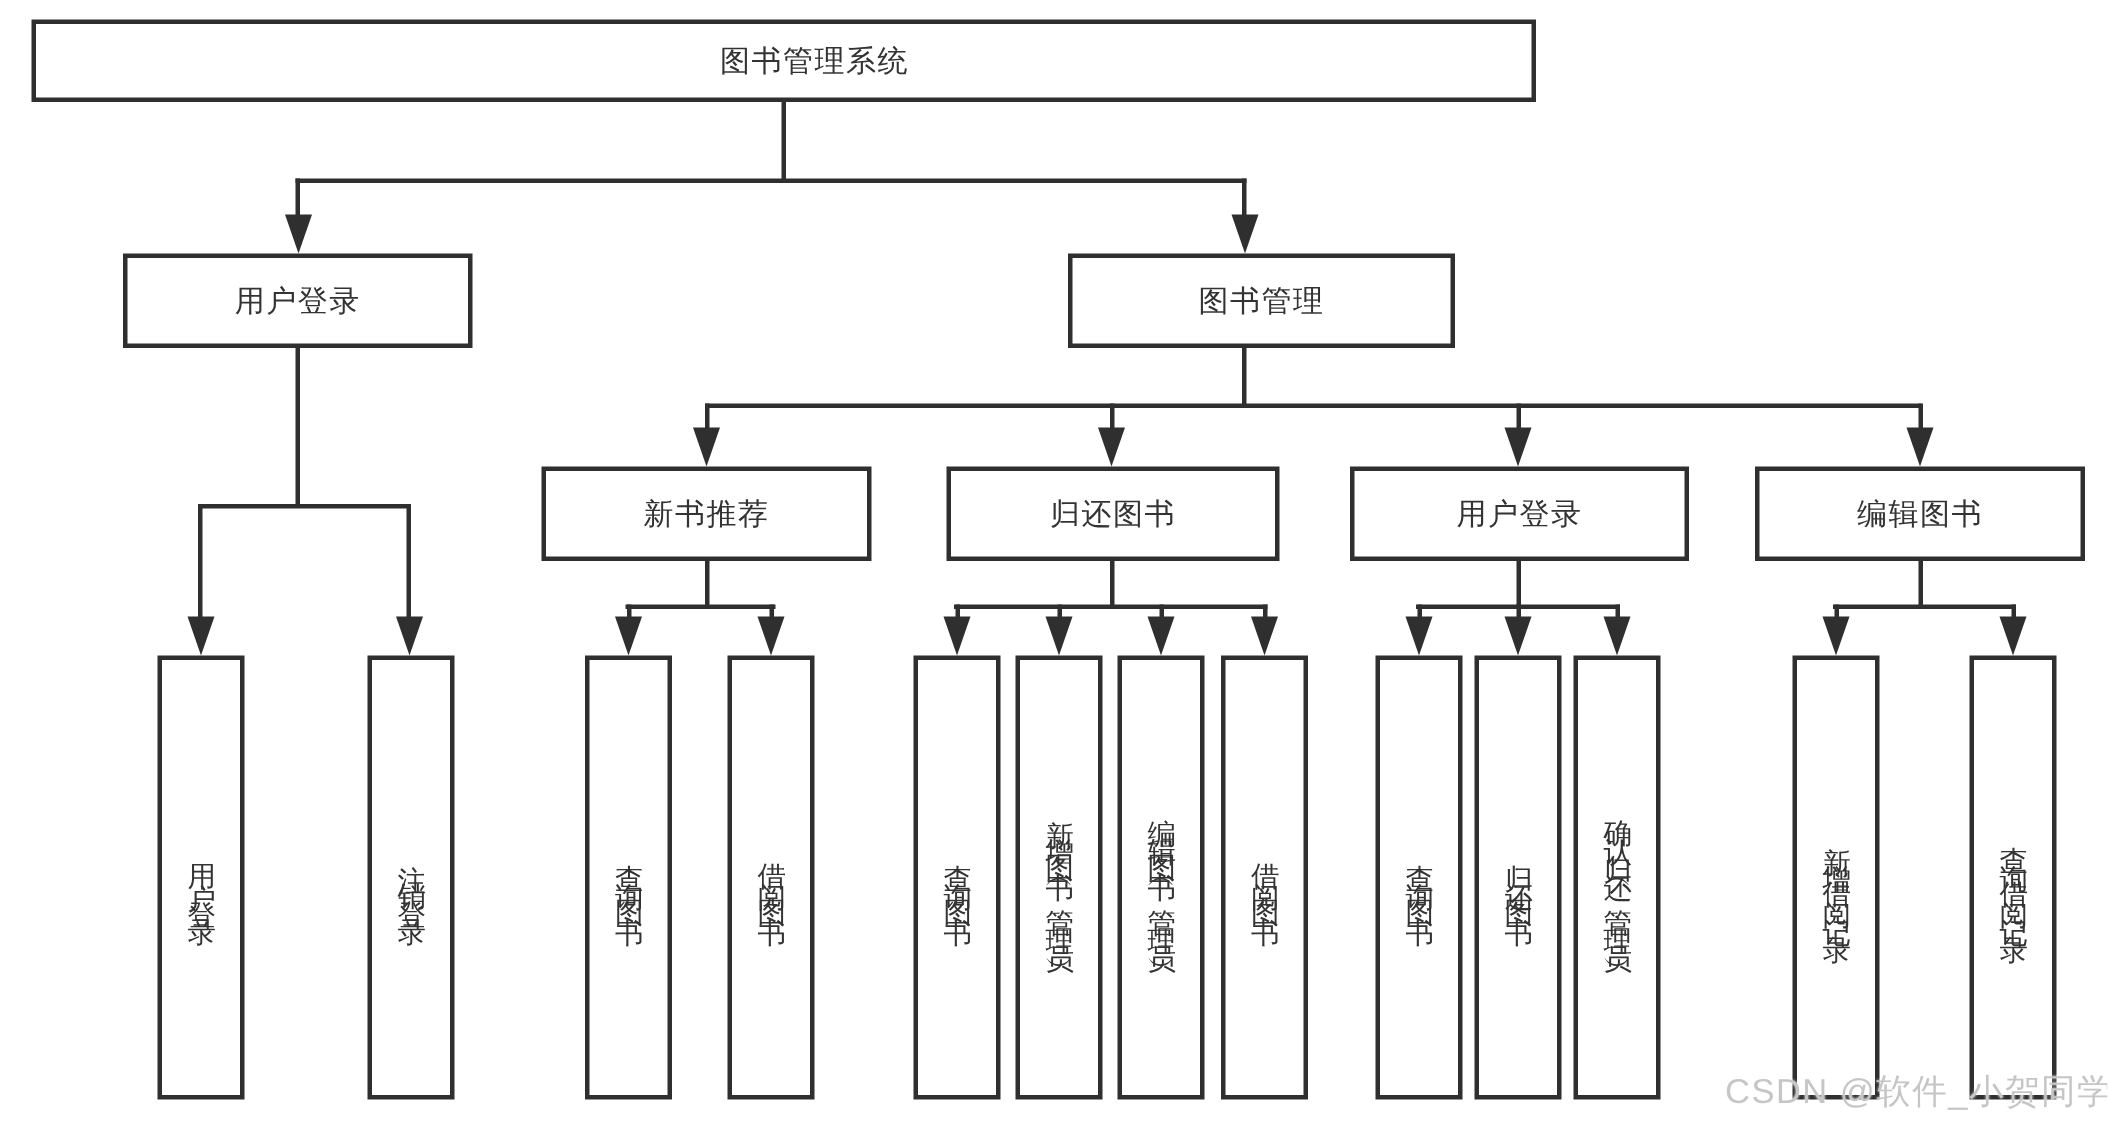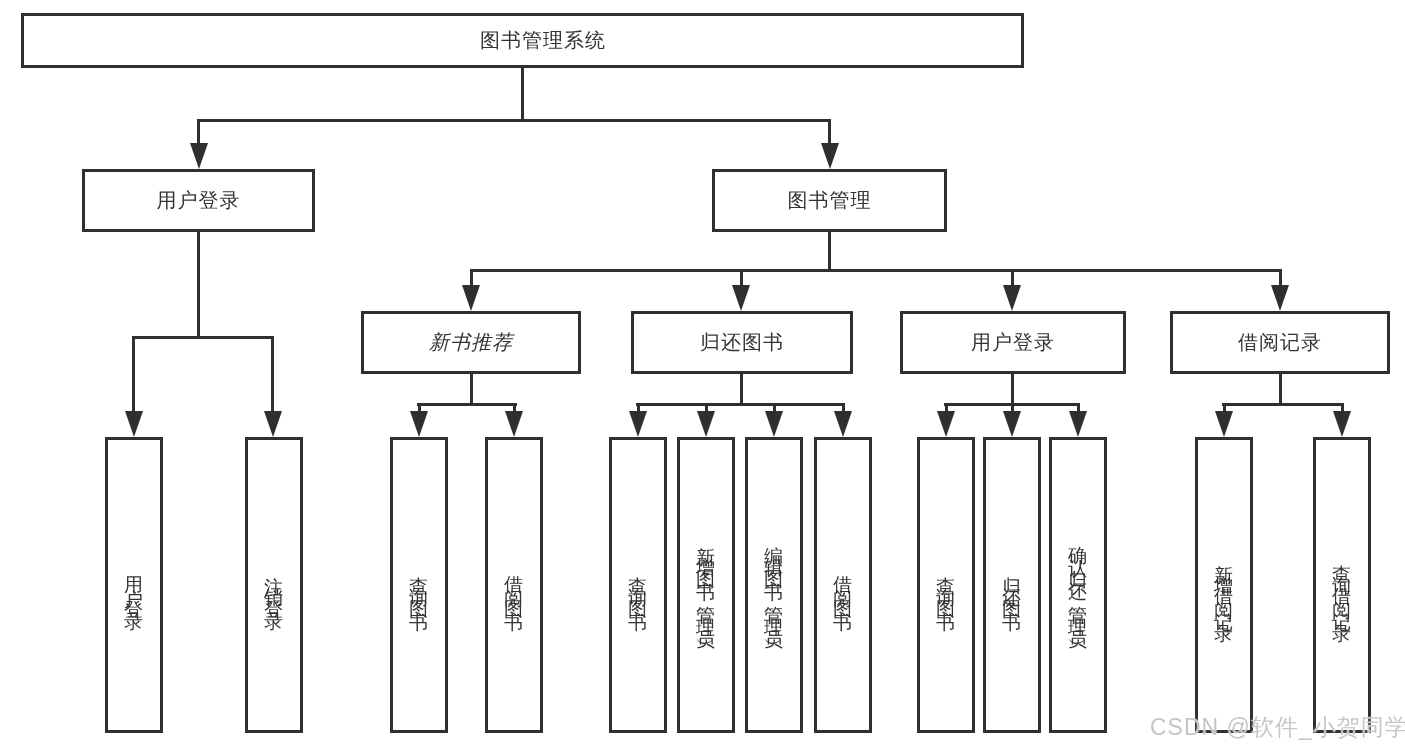--- a/index.html
+++ b/index.html
@@ -62,26 +62,26 @@
   }
 </style>
 </head>
 <body>
 
 <div class="canvas">
 
   <div class="hbox" style="left:21px;top:13px;width:1003px;height:55px;padding-left:41px;">图书管理系统</div>
 
   <div class="hbox" style="left:82px;top:169px;width:233px;height:63px;">用户登录</div>
-  <div class="hbox" style="left:712px;top:169px;width:235px;height:63px;">图书管理</div>
+  <div class="hbox" style="left:712px;top:169px;width:258px;height:63px;">图书管理</div>
 
-  <div class="hbox" style="left:361px;top:311px;width:220px;height:63px;font-style:italic;">新书推荐</div>
+  <div class="hbox" style="left:361px;top:311px;width:220px;height:63px;">新书推荐</div>
   <div class="hbox" style="left:631px;top:311px;width:222px;height:63px;">归还图书</div>
   <div class="hbox" style="left:900px;top:311px;width:226px;height:63px;">用户登录</div>
-  <div class="hbox" style="left:1170px;top:311px;width:220px;height:63px;">借阅记录</div>
+  <div class="hbox" style="left:1170px;top:311px;width:220px;height:63px;">编辑图书</div>
 
   <div class="vbox" style="left:105px;">
     <span class="vtext">用户登录</span>
   </div>
   <div class="vbox" style="left:245px;">
     <span class="vtext">注销登录</span>
   </div>
 
   <div class="vbox" style="left:390px;">
     <span class="vtext">查询图书</span>

